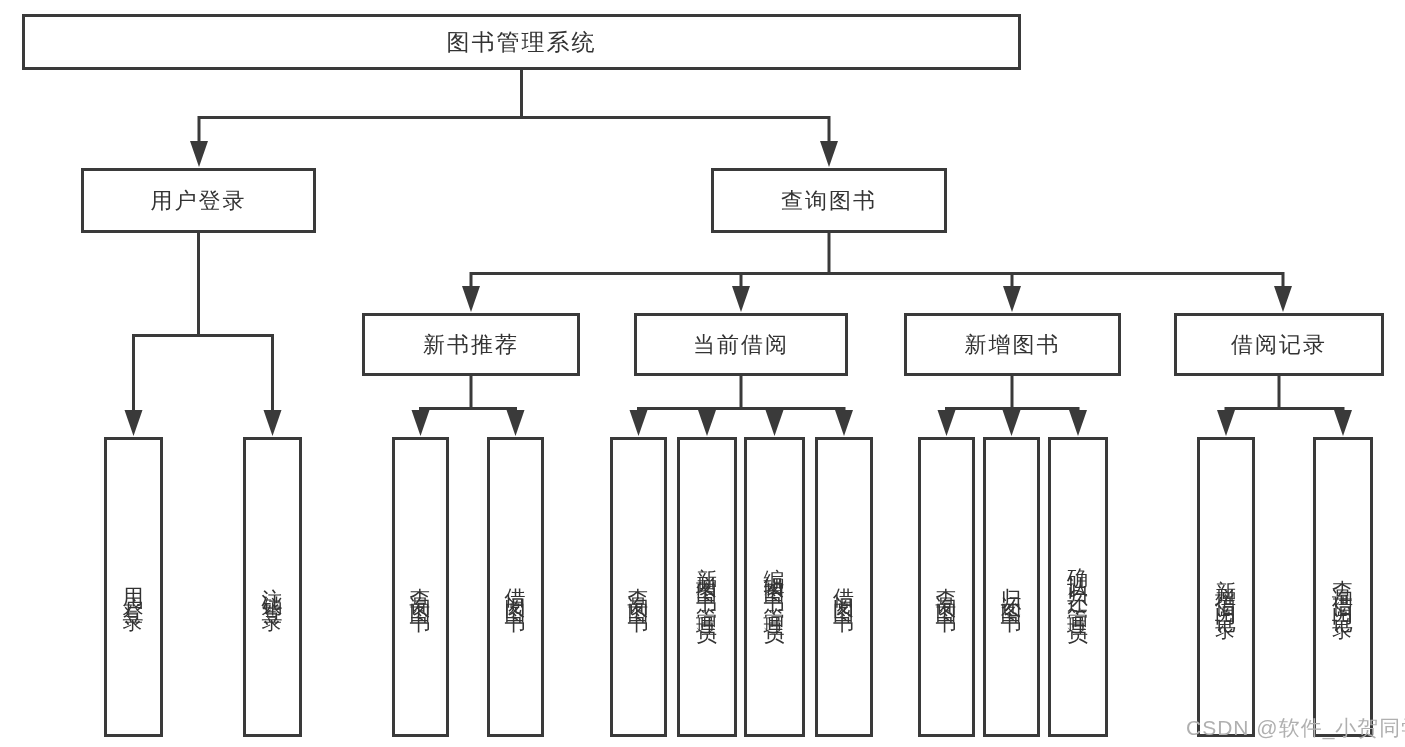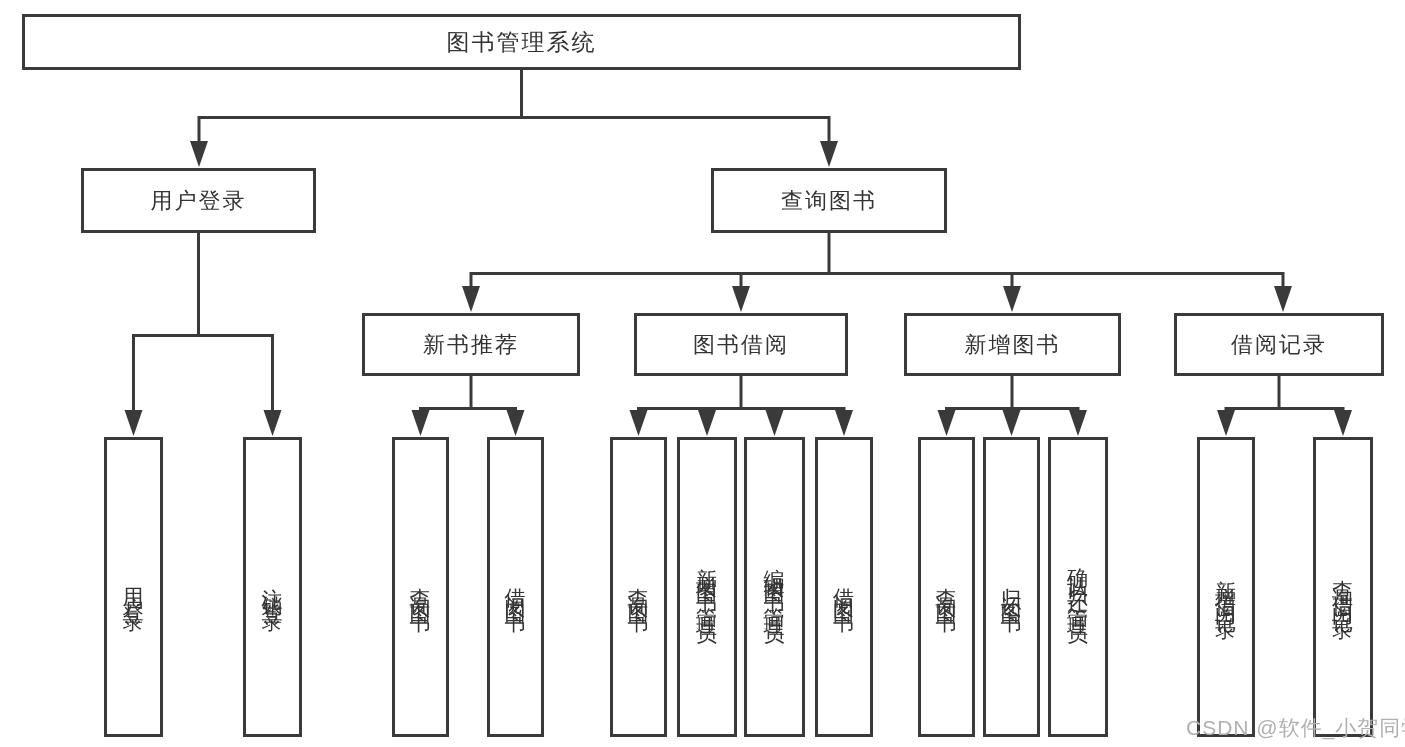--- a/index.html
+++ b/index.html
@@ -129,21 +129,21 @@
     <span class="hlabel">用户登录</span>
   </div>
   <div class="box" style="left:711px; top:168px; width:236px; height:65px;">
     <span class="hlabel">查询图书</span>
   </div>
 
   <div class="box" style="left:362px; top:313px; width:218px; height:63px;">
     <span class="hlabel">新书推荐</span>
   </div>
   <div class="box" style="left:634px; top:313px; width:214px; height:63px;">
-    <span class="hlabel">图书借阅</span>
+    <span class="hlabel">当前借阅</span>
   </div>
   <div class="box" style="left:904px; top:313px; width:217px; height:63px;">
     <span class="hlabel">新增图书</span>
   </div>
   <div class="box" style="left:1174px; top:313px; width:210px; height:63px;">
     <span class="hlabel">借阅记录</span>
   </div>
 
   <div class="box leaf" style="left:104px; width:59px;">
     <span class="vlabel">用户登录</span>

